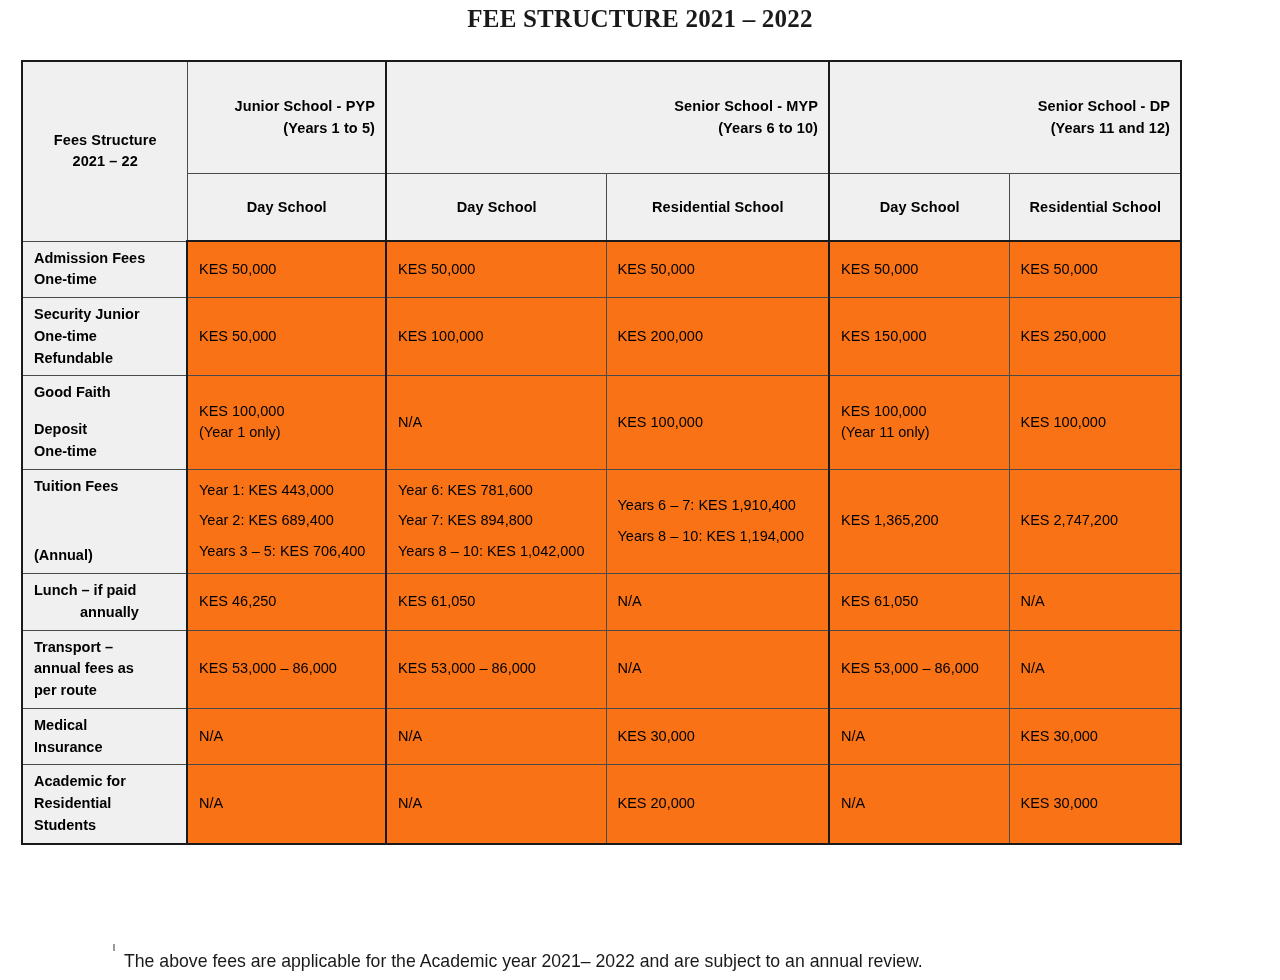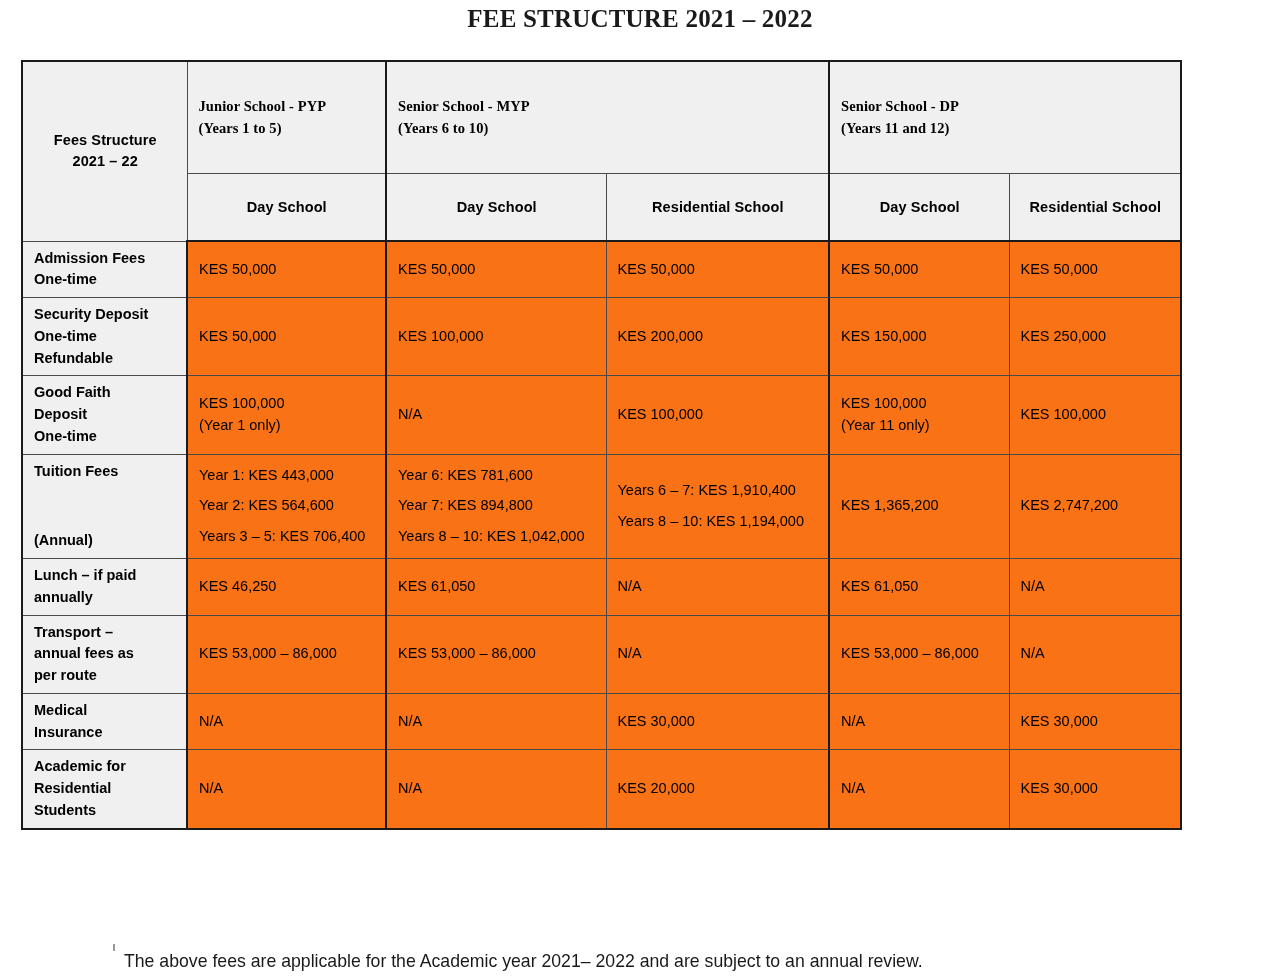--- a/index.html
+++ b/index.html
@@ -57,24 +57,23 @@
     background: #f0f0f0 !important;
     font-weight: bold;
     font-size: 15px;
     letter-spacing: 0.1px;
   }
   .hdr-stub {
     text-align: center;
     line-height: 1.45;
   }
   .hdr-group {
-    text-align: left;
+    text-align: right;
     line-height: 1.45;
     height: 99px;
-    font-family: Liberation Serif, serif;
   }
   .hdr-sub {
     text-align: center;
     height: 54px;
   }
 
   
   .grp-left  { border-left: 2px solid #1a1a1a !important; }
 
   tr.header-bottom td { border-bottom: 2px solid #1a1a1a !important; }
@@ -182,21 +181,21 @@
           </td>
           <td class="cell grp-left">
             <span class="line">KES 50,000</span>
           </td>
           <td class="cell">
             <span class="line">KES 50,000</span>
           </td>
         </tr>
         <tr>
           <td class="row-label">
-            <span class="line" style="display: block;">Security Deposit</span>
+            <span class="line" style="display: block;">Security Junior</span>
             <span class="line" style="display: block;">One-time</span>
             <span class="line" style="display: block;">Refundable</span>
           </td>
           <td class="cell">
             <span class="line">KES 50,000</span>
           </td>
           <td class="cell grp-left">
             <span class="line">KES 100,000</span>
           </td>
           <td class="cell">
@@ -205,21 +204,21 @@
           <td class="cell grp-left">
             <span class="line">KES 150,000</span>
           </td>
           <td class="cell">
             <span class="line">KES 250,000</span>
           </td>
         </tr>
         <tr>
           <td class="row-label">
             <span class="line" style="display: block;">Good Faith</span>
-            <span class="line" style="display: block;">Deposit</span>
+            <span class="line" style="display: block; margin-top: 15px;">Deposit</span>
             <span class="line" style="display: block;">One-time</span>
           </td>
           <td class="cell">
             <span class="line">KES 100,000</span>
             <span class="line">(Year 1 only)</span>
           </td>
           <td class="cell grp-left">
             <span class="line">N/A</span>
           </td>
           <td class="cell">
@@ -233,21 +232,21 @@
             <span class="line">KES 100,000</span>
           </td>
         </tr>
         <tr>
           <td class="row-label">
             <span class="line" style="display: block;">Tuition Fees</span>
             <span class="line" style="display: block; margin-top: 48px;">(Annual)</span>
           </td>
           <td class="cell spaced">
             <span class="line">Year 1: KES 443,000</span>
-            <span class="line">Year 2: KES 564,600</span>
+            <span class="line">Year 2: KES 689,400</span>
             <span class="line">Years 3 – 5: KES 706,400</span>
           </td>
           <td class="cell spaced grp-left">
             <span class="line">Year 6: KES 781,600</span>
             <span class="line">Year 7: KES 894,800</span>
             <span class="line">Years 8 – 10: KES 1,042,000</span>
           </td>
           <td class="cell spaced">
             <span class="line">Years 6 – 7: KES 1,910,400</span>
             <span class="line">Years 8 – 10: KES 1,194,000</span>
@@ -255,21 +254,21 @@
           <td class="cell spaced grp-left">
             <span class="line">KES 1,365,200</span>
           </td>
           <td class="cell spaced">
             <span class="line">KES 2,747,200</span>
           </td>
         </tr>
         <tr>
           <td class="row-label">
             <span class="line" style="display: block;">Lunch – if paid</span>
-            <span class="line" style="display: block;">annually</span>
+            <span class="line" style="display: block; margin-left: 46px;">annually</span>
           </td>
           <td class="cell">
             <span class="line">KES 46,250</span>
           </td>
           <td class="cell grp-left">
             <span class="line">KES 61,050</span>
           </td>
           <td class="cell">
             <span class="line">N/A</span>
           </td>

